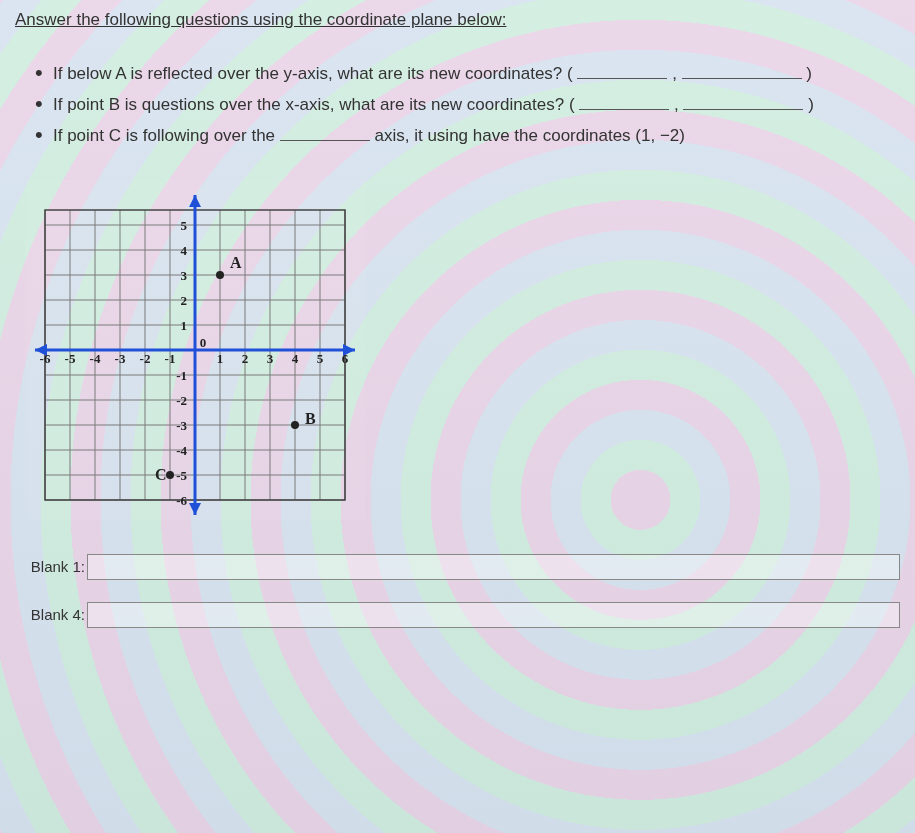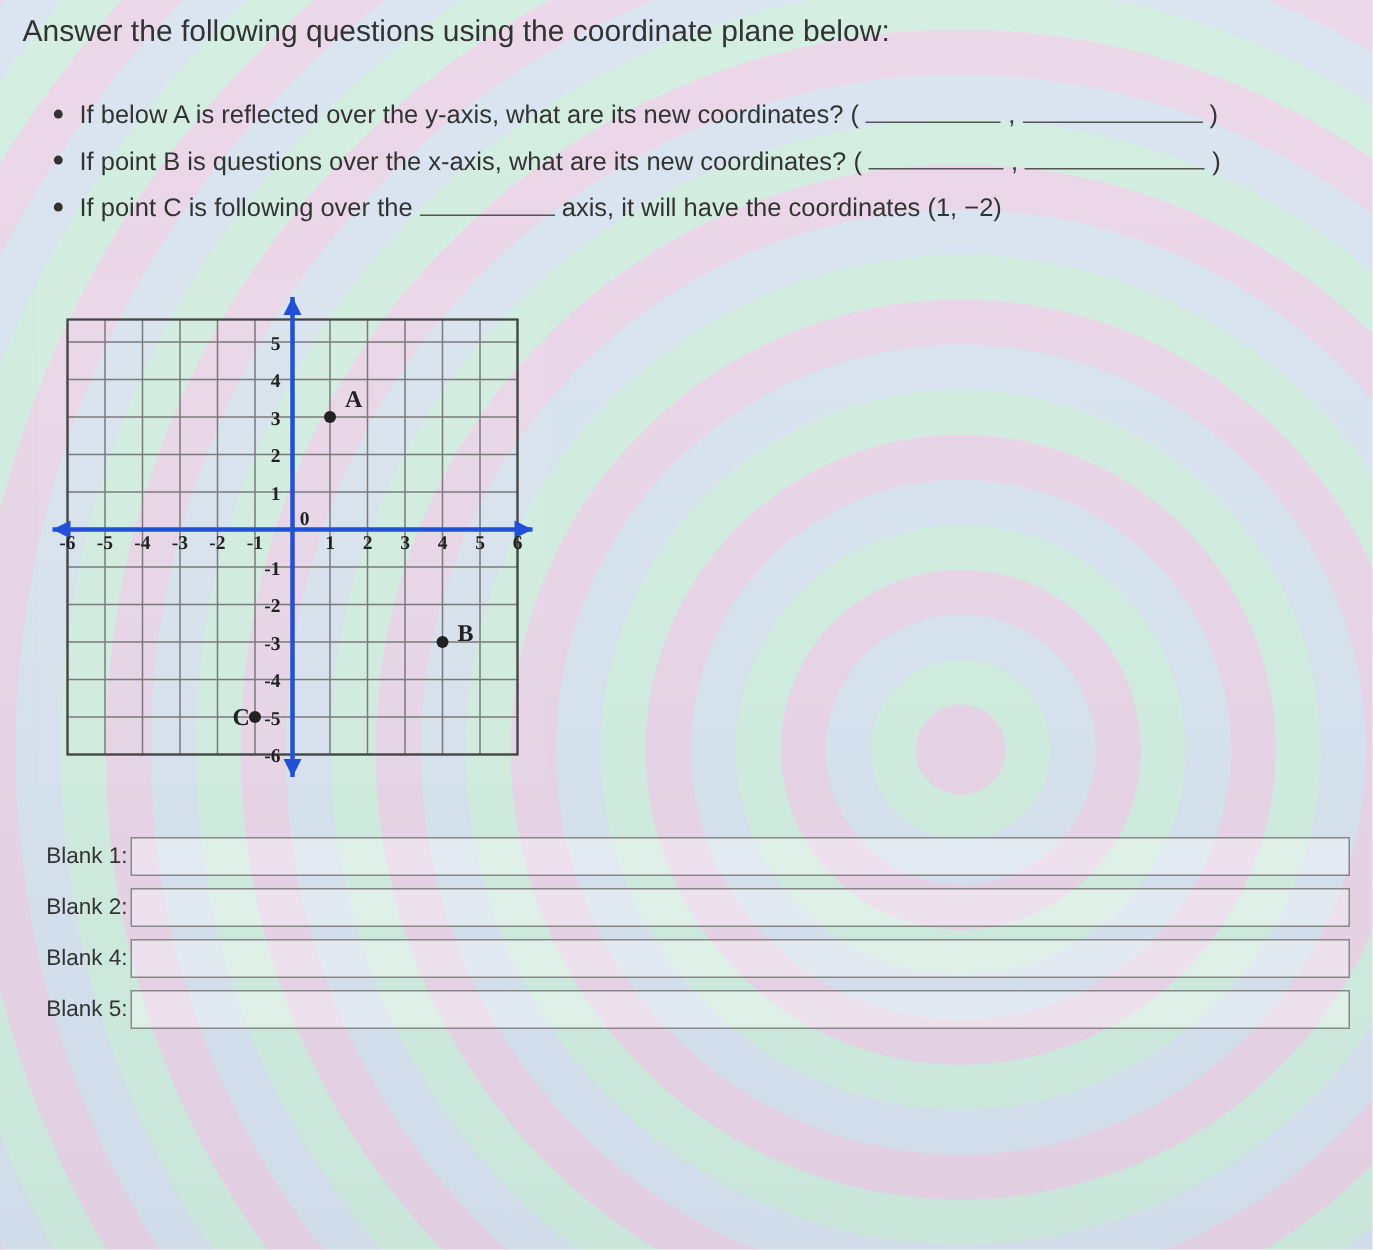--- a/index.html
+++ b/index.html
@@ -8,41 +8,41 @@
     color: #333;
     width: 915px;
     height: 833px;
     overflow: hidden;
     position: relative;
     background:
       repeating-radial-gradient(circle at 70% 60%, rgba(255,100,200,0.15) 0 30px, rgba(100,255,150,0.15) 30px 60px, rgba(120,180,255,0.12) 60px 90px),
       linear-gradient(180deg, #e8ecef 0%, #dce2e6 100%);
     padding: 10px 15px;
   }
-  .instruction { font-size: 20px; font-weight: 500; margin-bottom: 30px; }
+  .instruction { font-size: 17px; font-weight: 500; margin-bottom: 30px; text-decoration: underline; }
   ul.questions { list-style: none; margin: 0 0 30px 20px; }
   ul.questions li { font-size: 17px; line-height: 1.6; margin-bottom: 4px; position: relative; padding-left: 18px; }
   ul.questions li::before { content: "•"; position: absolute; left: 0; font-size: 22px; line-height: 1.2; }
   .blank-line { display: inline-block; border-bottom: 1px solid #555; min-width: 90px; height: 1.1em; vertical-align: baseline; }
   .blank-line.wide { min-width: 120px; }
 
   
   .graph-wrap { margin: 20px 0 30px 10px; }
   svg.graph { width: 340px; height: 340px; background: rgba(255,255,255,0.05); }
   .grid-line { stroke: #7a7a7a; stroke-width: 1; }
   .border-line { stroke: #444; stroke-width: 1.5; fill: none; }
   .axis { stroke: #2050d8; stroke-width: 3; }
   .arrow { fill: #2050d8; }
   .tick-label { font-family: 'Times New Roman', serif; font-size: 13px; fill: #222; font-weight: bold; }
   .point { fill: #222; }
   .point-label { font-family: 'Times New Roman', serif; font-size: 16px; font-weight: bold; fill: #222; }
 
   
   .blanks { margin-top: 10px; }
-  .blank-row { display: flex; align-items: center; margin-bottom: 8px; }
+  .blank-row { display: flex; align-items: center; margin-bottom: 22px; }
   .blank-label { font-size: 15px; width: 70px; text-align: right; margin-right: 2px; color: #333; }
   .blank-input {
     flex: 1;
     height: 26px;
     border: 1px solid #888;
     background: rgba(255,255,255,0.35);
     font-size: 14px;
     padding: 2px 6px;
   }
 </style>
@@ -52,21 +52,21 @@
 <div class="instruction">Answer the following questions using the coordinate plane below:</div>
 
 <ul class="questions">
   <li>
     <span>If below A is reflected over the y-axis, what are its new coordinates? ( </span><span class="blank-line"></span><span> , </span><span class="blank-line wide"></span><span> )</span>
   </li>
   <li>
     <span>If point B is questions over the x-axis, what are its new coordinates? ( </span><span class="blank-line"></span><span> , </span><span class="blank-line wide"></span><span> )</span>
   </li>
   <li>
-    <span>If point C is following over the </span><span class="blank-line"></span><span> axis, it will have the coordinates </span><span>(1, −2)</span>
+    <span>If point C is following over the </span><span class="blank-line"></span><span> axis, it using have the coordinates </span><span>(1, −2)</span>
   </li>
 </ul>
 
 <div class="graph-wrap">
 <svg class="graph" viewBox="0 0 340 340">
 
   <g>
 
     <line class="grid-line" x1="20" y1="30" x2="20" y2="320"></line>
     <line class="grid-line" x1="45" y1="30" x2="45" y2="320"></line>
@@ -138,24 +138,16 @@
   <text class="point-label" x="130" y="300">C</text>
 </svg>
 </div>
 
 <div class="blanks">
   <div class="blank-row">
     <div class="blank-label">Blank 1:</div>
     <input class="blank-input" type="text" style="">
   </div>
   <div class="blank-row">
-    <div class="blank-label">Blank 2:</div>
-    <input class="blank-input" type="text" style="">
-  </div>
-  <div class="blank-row">
     <div class="blank-label">Blank 4:</div>
-    <input class="blank-input" type="text" style="">
-  </div>
-  <div class="blank-row">
-    <div class="blank-label">Blank 5:</div>
     <input class="blank-input" type="text" style="">
   </div>
 </div>
 
 </body></html>

